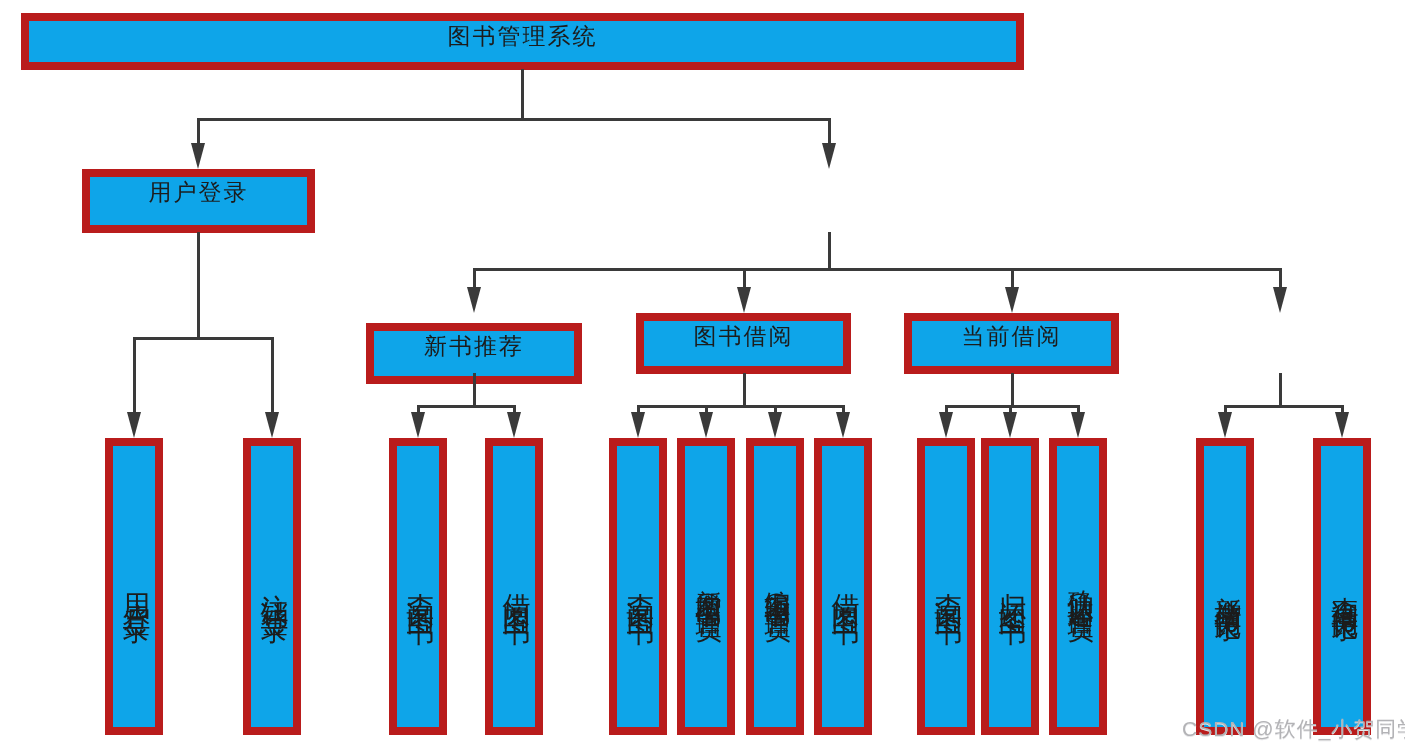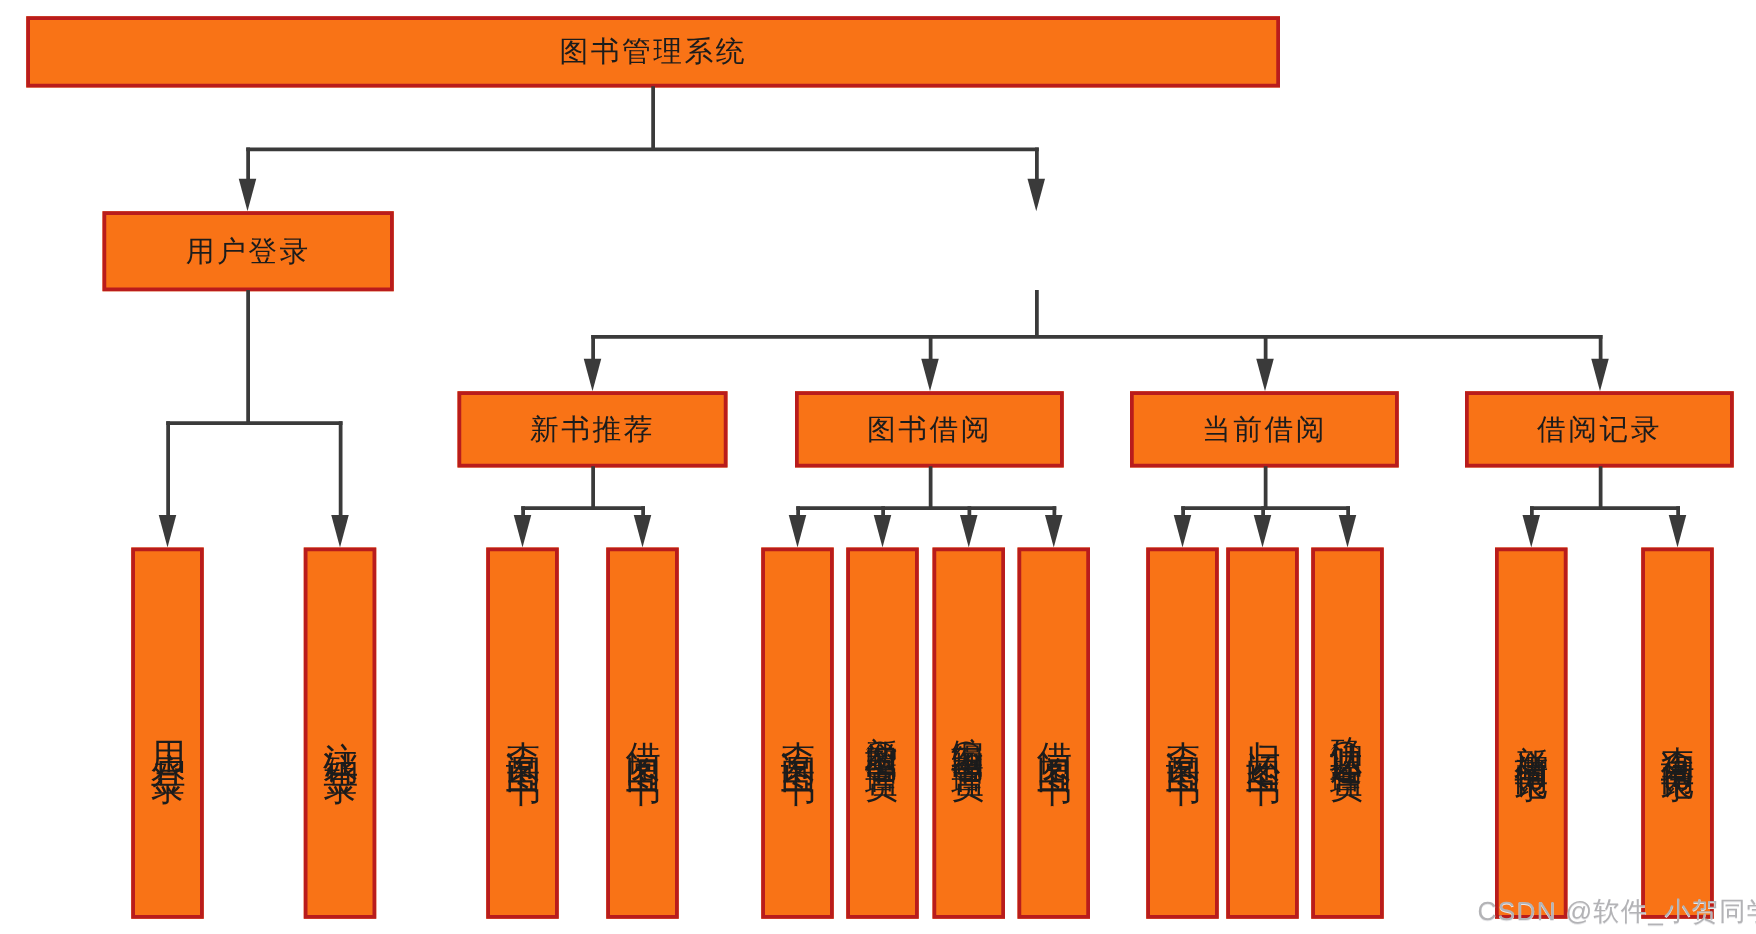--- a/index.html
+++ b/index.html
@@ -7,24 +7,23 @@
     position: relative;
     width: 1405px;
     height: 747px;
     background: #ffffff;
     font-family: "Liberation Sans", "DejaVu Sans", sans-serif;
     overflow: hidden;
   }
   .box {
     position: absolute;
     box-sizing: border-box;
-    background: #f97316;
-    border: 3px solid #b91c1c;
+    background: #0ea5e9;
+    border: 8px solid #b91c1c;
     display: flex;
-    align-items: center;
     justify-content: center;
     color: #1c1c1c;
     font-size: 23px;
     letter-spacing: 2px;
     white-space: nowrap;
   }
   .vbox {
     writing-mode: vertical-rl;
     text-orientation: mixed;
     white-space: normal;
@@ -93,31 +92,28 @@
   <div class="hline" style="left:473px; top:268px; width:809px;"></div>
   <div class="vline" style="left:473px; top:268px; height:22px;"></div>
   <div class="arrow" style="left:467px; top:287px;"></div>
   <div class="vline" style="left:743px; top:268px; height:22px;"></div>
   <div class="arrow" style="left:737px; top:287px;"></div>
   <div class="vline" style="left:1011px; top:268px; height:22px;"></div>
   <div class="arrow" style="left:1005px; top:287px;"></div>
   <div class="vline" style="left:1279px; top:268px; height:22px;"></div>
   <div class="arrow" style="left:1273px; top:287px;"></div>
 
-  <div class="box" style="left:366px; top:313px; width:216px; height:61px;">
+  <div class="box" style="left:366px; top:323px; width:216px; height:61px;">
     <span>新书推荐</span>
   </div>
   <div class="box" style="left:636px; top:313px; width:215px; height:61px;">
     <span>图书借阅</span>
   </div>
   <div class="box" style="left:904px; top:313px; width:215px; height:61px;">
     <span>当前借阅</span>
-  </div>
-  <div class="box" style="left:1172px; top:313px; width:215px; height:61px;">
-    <span>借阅记录</span>
   </div>
 
   <div class="vline" style="left:473px; top:373px; height:34px;"></div>
   <div class="hline" style="left:417px; top:405px; width:99px;"></div>
   <div class="vline" style="left:417px; top:405px; height:10px;"></div>
   <div class="arrow" style="left:411px; top:412px;"></div>
   <div class="vline" style="left:513px; top:405px; height:10px;"></div>
   <div class="arrow" style="left:507px; top:412px;"></div>
 
   <div class="vline" style="left:743px; top:373px; height:34px;"></div>

